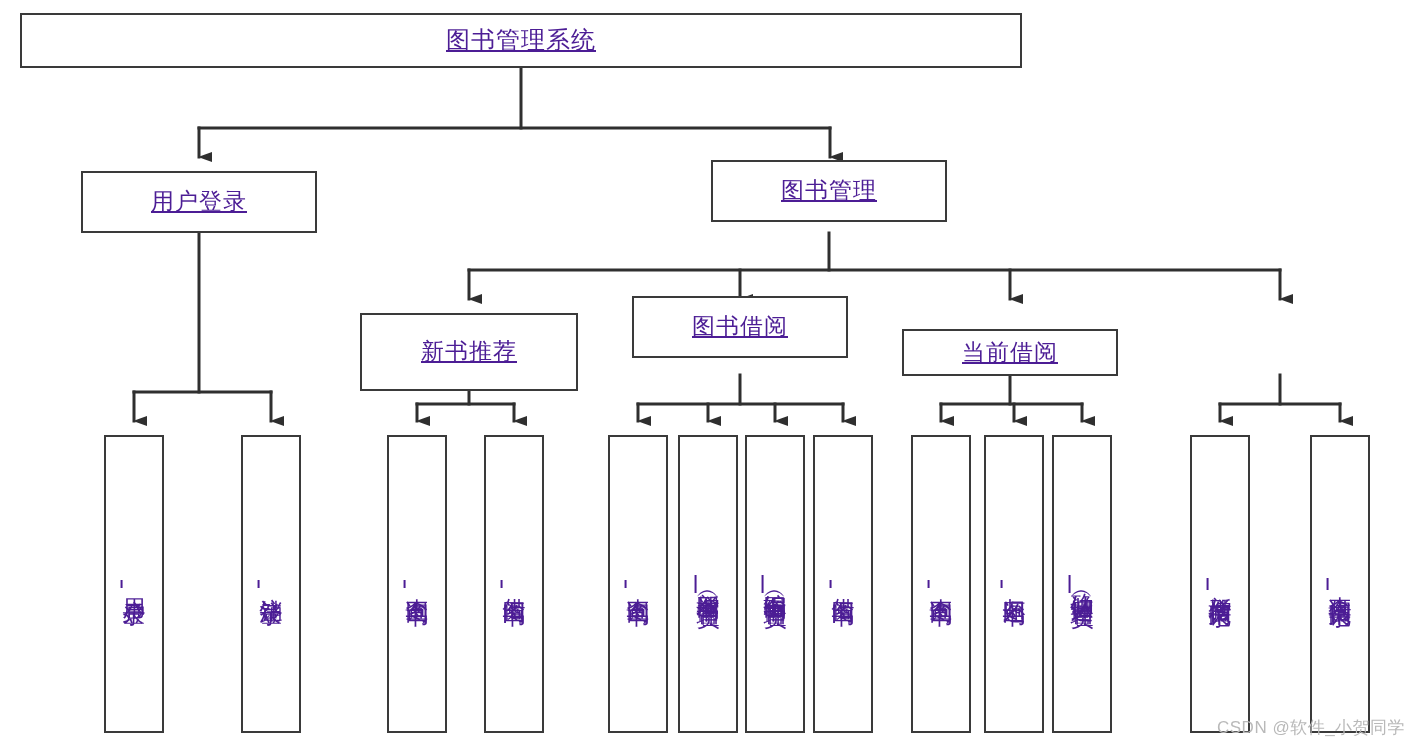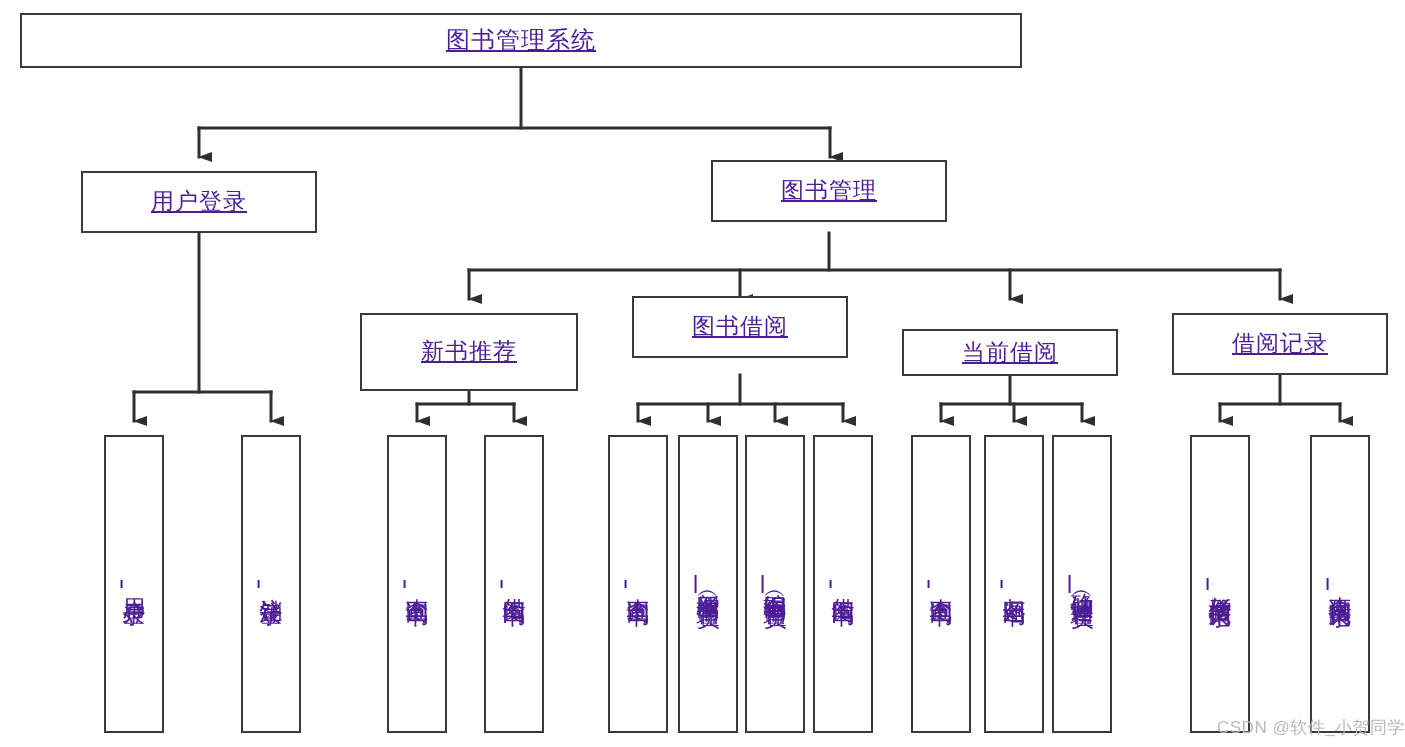--- a/index.html
+++ b/index.html
@@ -136,23 +136,20 @@
 
   <div class="node h" style="left:360px; top:313px; width:218px; height:78px;">
     <span>新书推荐</span>
   </div>
   <div class="node h" style="left:632px; top:296px; width:216px; height:62px;">
     <span>图书借阅</span>
   </div>
   <div class="node h" style="left:902px; top:313px; width:216px; height:47px;margin-top:16px;">
     <span>当前借阅</span>
   </div>
-  <div class="node h" style="left:1172px; top:313px; width:216px; height:62px;">
-    <span>借阅记录</span>
-  </div>
 
   <div class="node v" style="left:104px; top:435px; width:60px; height:298px;">
     <span class="vtext">用户登录</span>
   </div>
   <div class="node v" style="left:241px; top:435px; width:60px; height:298px;">
     <span class="vtext">注销登录</span>
   </div>
 
   <div class="node v" style="left:387px; top:435px; width:60px; height:298px;">
     <span class="vtext">查询图书</span>

